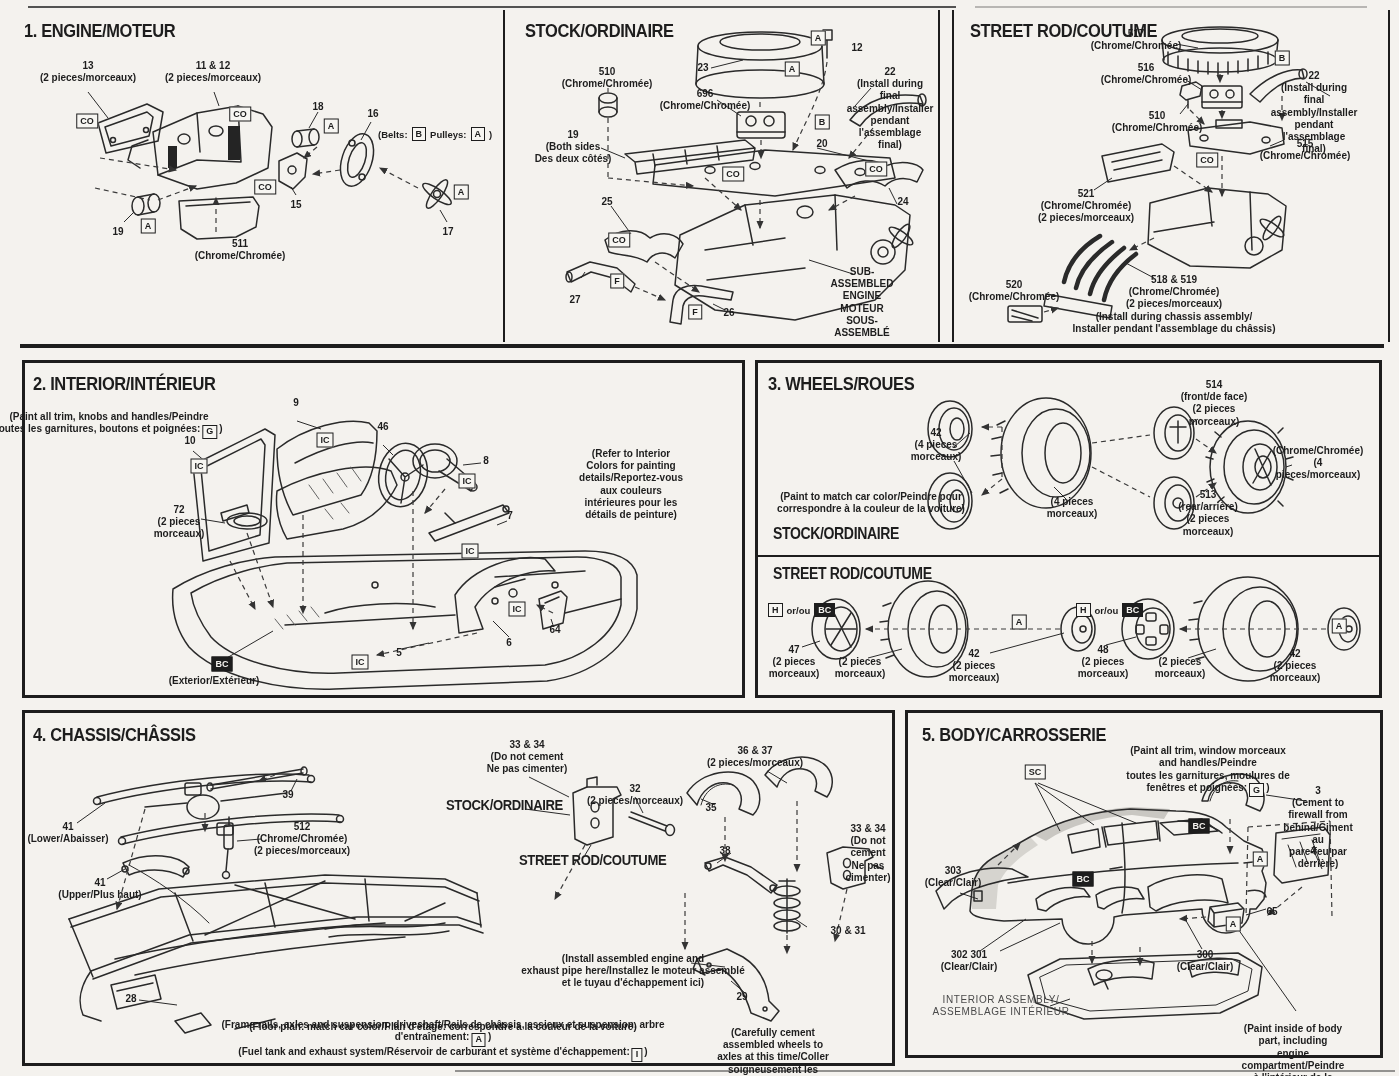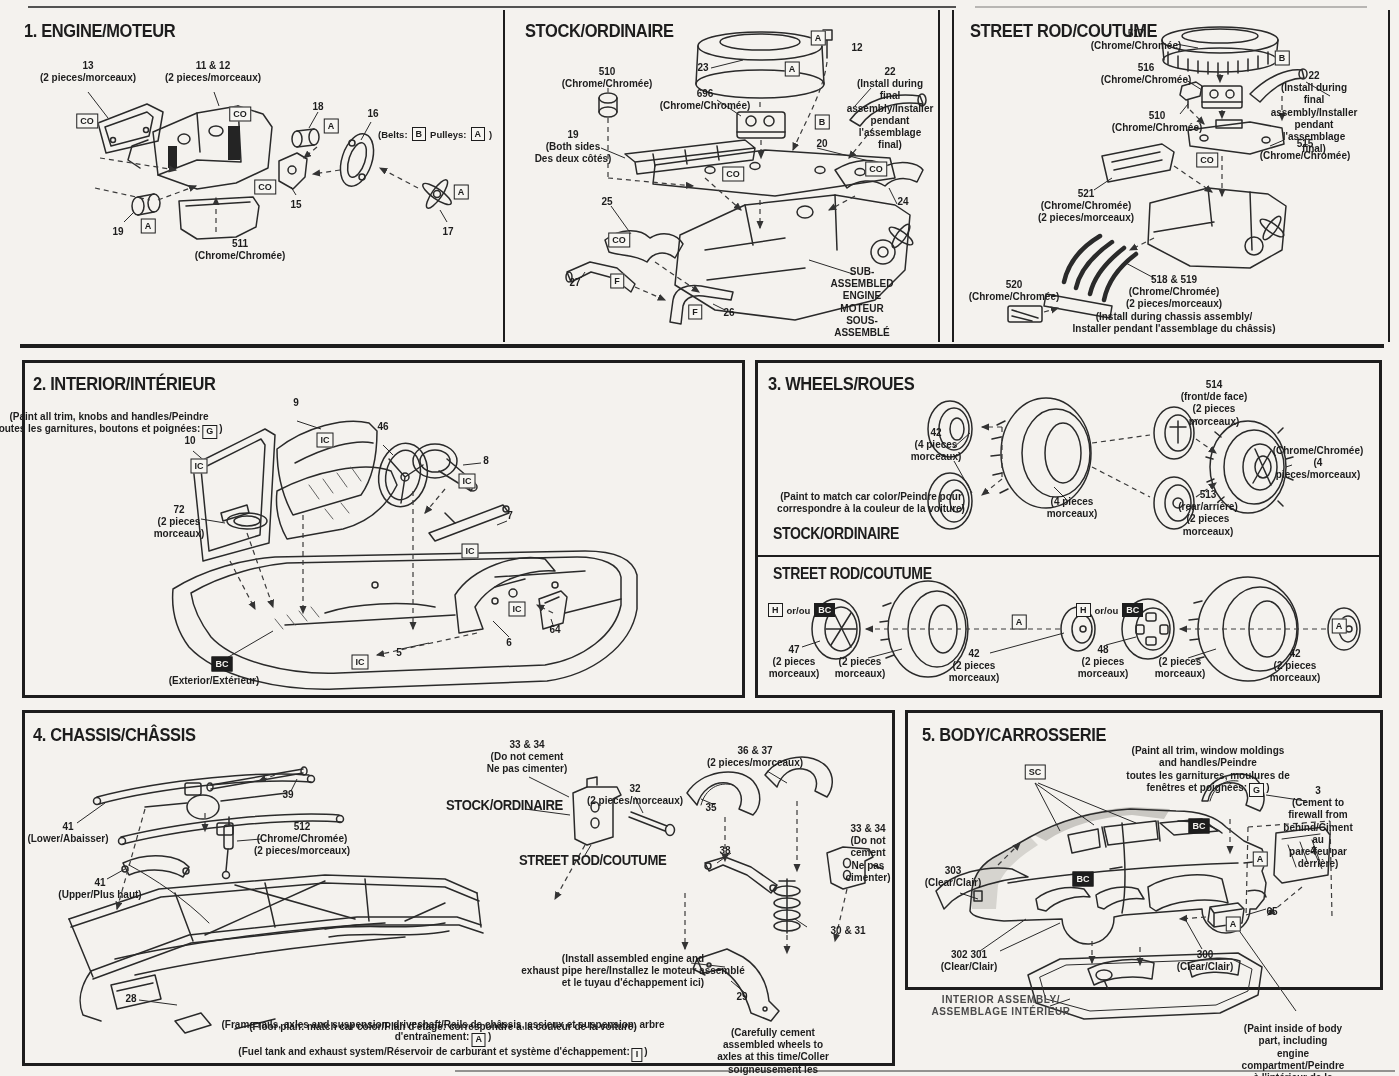--- a/index.html
+++ b/index.html
@@ -11,21 +11,21 @@
   .hd1{font-size:17px}
   .hd2{font-size:14.5px}
   .hd3{font-size:13.5px}
   .lbl{position:absolute;font-size:10px;font-weight:700;line-height:1.22;text-align:center;white-space:pre-line;transform:translateX(-50%);z-index:2}
   .cb{position:absolute;transform:translate(-50%,-50%);border:1.5px solid #1d1d1d;background:#f7f6f2;font-size:9px;font-weight:700;line-height:1;padding:2px 3px;white-space:nowrap;z-index:3}
   .cbi{display:inline-block;border:1.5px solid #1d1d1d;background:#f7f6f2;font-size:9px;font-weight:700;line-height:1;padding:1.5px 3px;margin:0 2px;vertical-align:-2px}
   .dark{background:#1d1d1d !important;color:#f4f2ee !important;border-color:#1d1d1d !important}
   .rowl{position:absolute;display:flex;align-items:center;gap:2px;font-size:9.5px;font-weight:700;white-space:pre;z-index:2}
   .vl{position:absolute;width:2px;background:#1d1d1d;z-index:1}
   .bar{position:absolute;background:#1d1d1d;z-index:1}
-  .lt{font-weight:700;letter-spacing:.6px;color:#4a4a4a}
+  .lt{font-weight:400;letter-spacing:.6px;color:#4a4a4a}
   svg.diag{position:absolute;z-index:1}
 </style>
 </head>
 <body>
 
 <div id="page">
 
   <div class="bar" style="left:28px;top:6px;width:928px;height:2px;opacity:.75"></div>
   <div class="bar" style="left:975px;top:6px;width:392px;height:2px;opacity:.28"></div>
   <div class="bar" style="left:455px;top:1070px;width:940px;height:2px;opacity:.45"></div>
@@ -205,21 +205,21 @@
     <div class="cb" style="left:317px;top:122px">B</div>
     <div class="lbl" style="left:68px;top:129px">19
 (Both sides
 Des deux côtés)</div>
     <div class="lbl" style="left:317px;top:138px">20</div>
     <div class="cb" style="left:228px;top:174px">CO</div>
     <div class="cb" style="left:371px;top:169px">CO</div>
     <div class="lbl" style="left:398px;top:196px">24</div>
     <div class="lbl" style="left:102px;top:196px">25</div>
     <div class="cb" style="left:114px;top:240px">CO</div>
-    <div class="lbl" style="left:70px;top:277px">27</div>
+    <div class="lbl" style="left:70px;top:294px">27</div>
     <div class="cb" style="left:112px;top:281px">F</div>
     <div class="cb" style="left:190px;top:312px">F</div>
     <div class="lbl" style="left:224px;top:307px">26</div>
     <div class="lbl" style="left:357px;top:266px">SUB-ASSEMBLED ENGINE
 MOTEUR SOUS-ASSEMBLÉ</div>
   </div>
 
   <div class="sec" style="left:954px;top:0;width:434px;height:344px">
     <svg class="diag" width="434" height="344" viewBox="0 0 434 344" style="left:0;top:0">
       <defs>
@@ -382,20 +382,22 @@
     <div class="cb" style="left:300px;top:77px">IC</div>
     <div class="lbl" style="left:165px;top:72px">10</div>
     <div class="cb" style="left:174px;top:103px">IC</div>
     <div class="lbl" style="left:358px;top:58px">46</div>
     <div class="lbl" style="left:461px;top:92px">8</div>
     <div class="cb" style="left:442px;top:118px">IC</div>
     <div class="lbl" style="left:154px;top:141px">72
 (2 pieces
 morceaux)</div>
     <div class="lbl" style="left:485px;top:147px">7</div>
+    <div class="lbl" style="left:606px;top:85px">(Refer to Interior Colors for painting details/Reportez-vous
+aux couleurs intérieures pour les détails de peinture)</div>
     <div class="cb" style="left:445px;top:188px">IC</div>
     <div class="cb" style="left:492px;top:246px">IC</div>
     <div class="lbl" style="left:530px;top:261px">64</div>
     <div class="lbl" style="left:484px;top:274px">6</div>
     <div class="lbl" style="left:374px;top:284px">5</div>
     <div class="cb" style="left:335px;top:299px">IC</div>
     <div class="cb dark" style="left:197px;top:301px">BC</div>
     <div class="lbl" style="left:189px;top:312px">(Exterior/Extérieur)</div>
   </div>
 
@@ -659,21 +661,21 @@
       <span>(Frame rails, axles and suspension, driveshaft/Rails de châssis, essieux et suspension, arbre d'entraînement:</span><span class="cbi">A</span><span>)</span>
     </div>
     <div class="lbl" style="left:418px;top:308px">(Floor plan: match car color/Plan d'étage: correspondre à la couleur de la voiture)</div>
     <div class="lbl" style="left:418px;top:321px">
       <span>(Fuel tank and exhaust system/Réservoir de carburant et système d'échappement:</span><span class="cbi">I</span><span>)</span>
     </div>
     <div class="lbl" style="left:748px;top:314px">(Carefully cement assembled wheels to axles at this time/Coller
 soigneusement les roues assemblées aux essieux en ce moment)</div>
   </div>
 
-  <div class="sec boxed" style="left:905px;top:710px;width:478px;height:280px">
+  <div class="sec boxed" style="left:905px;top:710px;width:478px;height:348px">
     <svg class="diag" width="472" height="350" viewBox="0 0 472 350" style="left:0;top:0">
       <defs>
           <marker id="m7" markerWidth="8" markerHeight="7" refX="6" refY="3" orient="auto">
             <path d="M0,0L7,3L0,6Z" fill="#333"></path>
           </marker>
         </defs>
       <path d="M126,122 C158,104 192,96 224,94 L262,96 L256,106 L224,102 C192,104 162,112 138,128 Z" fill="#c9c7c2" stroke="none"></path>
       <path d="M64,176 C66,162 74,150 90,142 L122,124 L130,132 C108,146 96,158 90,172 L88,196 L64,196 Z" fill="#d6d4cf" stroke="none"></path>
       <g fill="none" stroke="#2a2a2a" stroke-width="1.5" stroke-linejoin="round" stroke-linecap="round">
         <path d="M62,198 L64,176 C66,162 74,150 90,142 L122,124 C154,106 188,98 222,96 L268,98 C292,98 308,104 318,114 L336,128 L354,136 L358,148 L354,158 L358,170 L356,186 L348,196 L342,196 A24,24 0 0 1 294,196 L216,202 L206,204 A26,26 0 0 1 154,206 L96,208 C76,206 64,204 62,198 Z"></path>
@@ -717,21 +719,21 @@
           <path d="M358,196 L338,202"></path>
         <path d="M52,180 L70,186"></path>
           <path d="M72,238 L118,206 M92,238 L152,210"></path>
         <path d="M294,236 L276,204"></path>
           <path d="M142,293 L162,286"></path>
         <path d="M388,298 L330,216"></path>
       </g>
     </svg>
     <div class="hd1" style="left:14px;top:11px">5. BODY/CARROSSERIE</div>
     <div class="lbl" style="left:300px;top:20px">
-      <span>(Paint all trim, window moldings and handles/Peindre
+      <span>(Paint all trim, window morceaux and handles/Peindre
 toutes les garnitures, moulures de fenêtres et poignées:</span><span class="cbi">G</span><span>)</span>
     </div>
     <div class="cb" style="left:127px;top:59px">SC</div>
     <div class="cb dark" style="left:291px;top:113px">BC</div>
     <div class="lbl" style="left:410px;top:72px">3
 (Cement to firewall from
 behind/Ciment au
 pare-feu par derrière)</div>
     <div class="cb" style="left:352px;top:146px">A</div>
     <div class="lbl" style="left:405px;top:132px">4</div>

